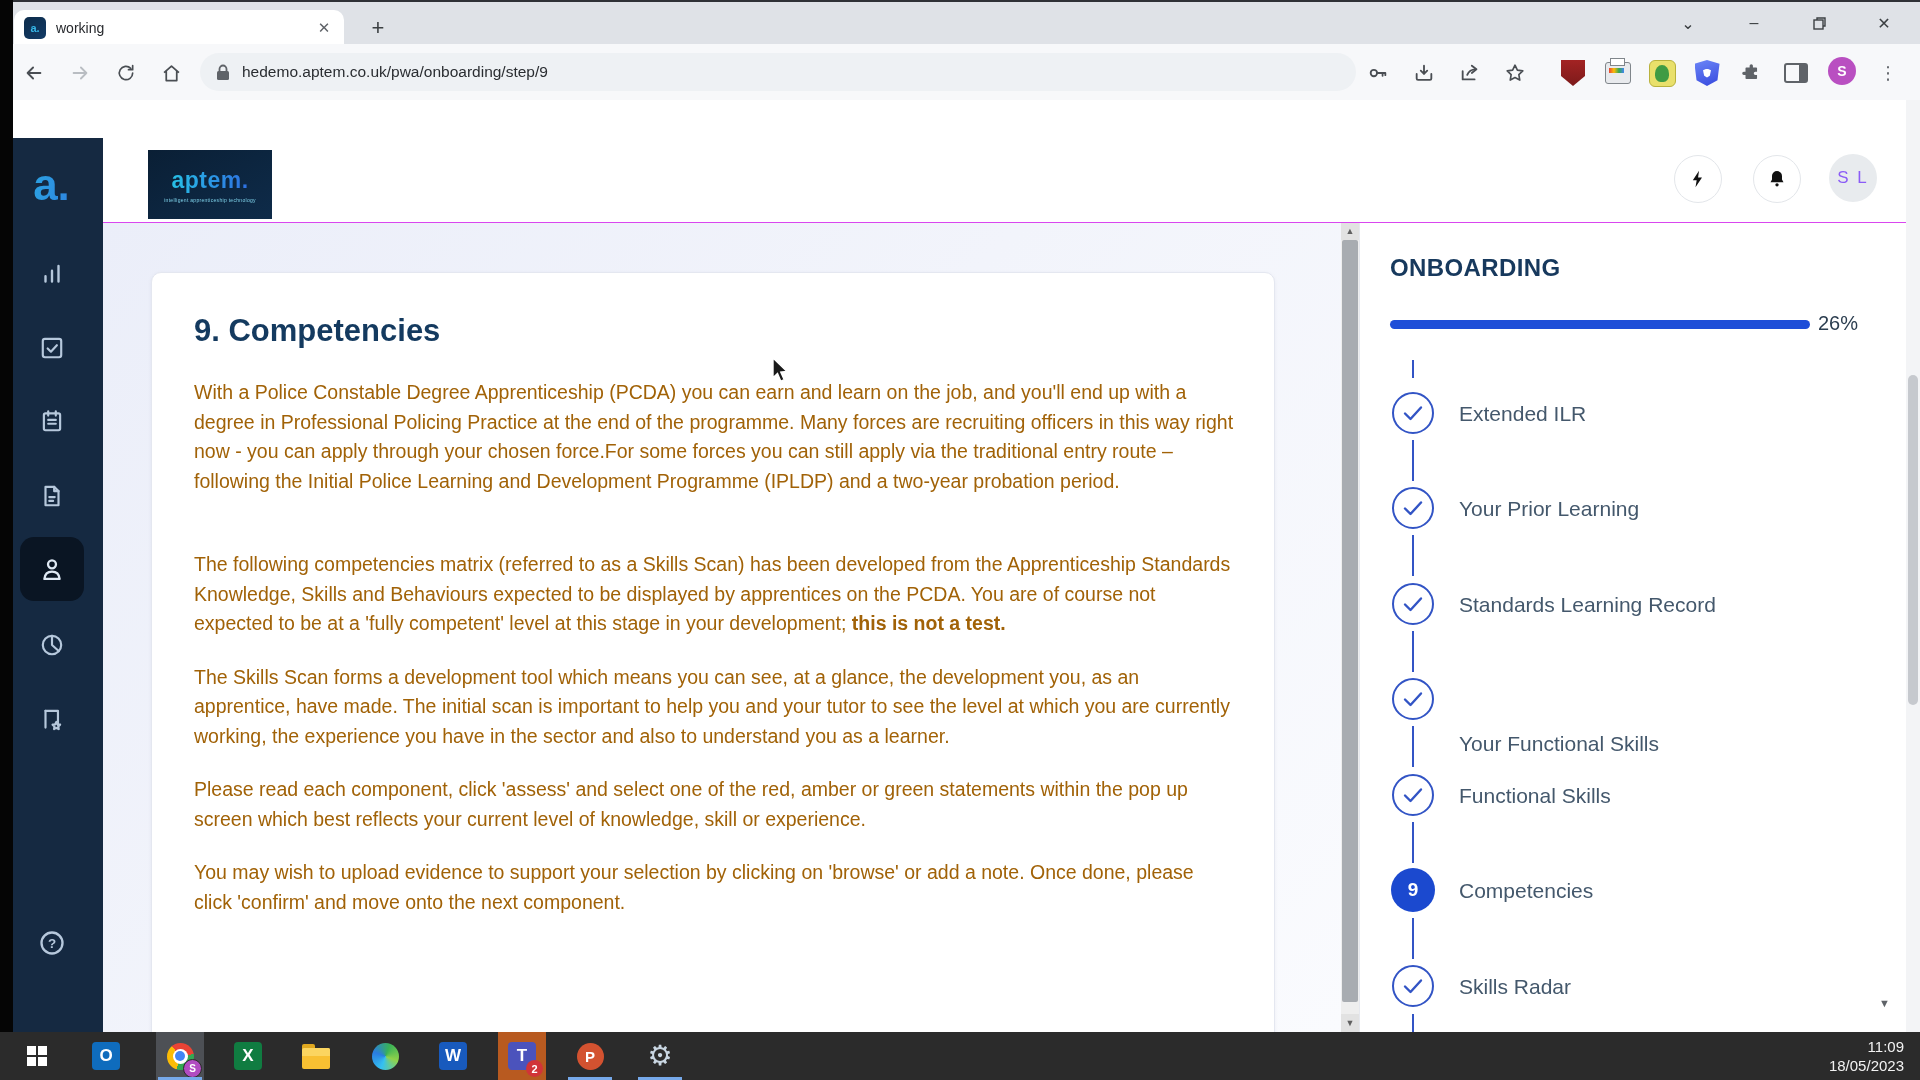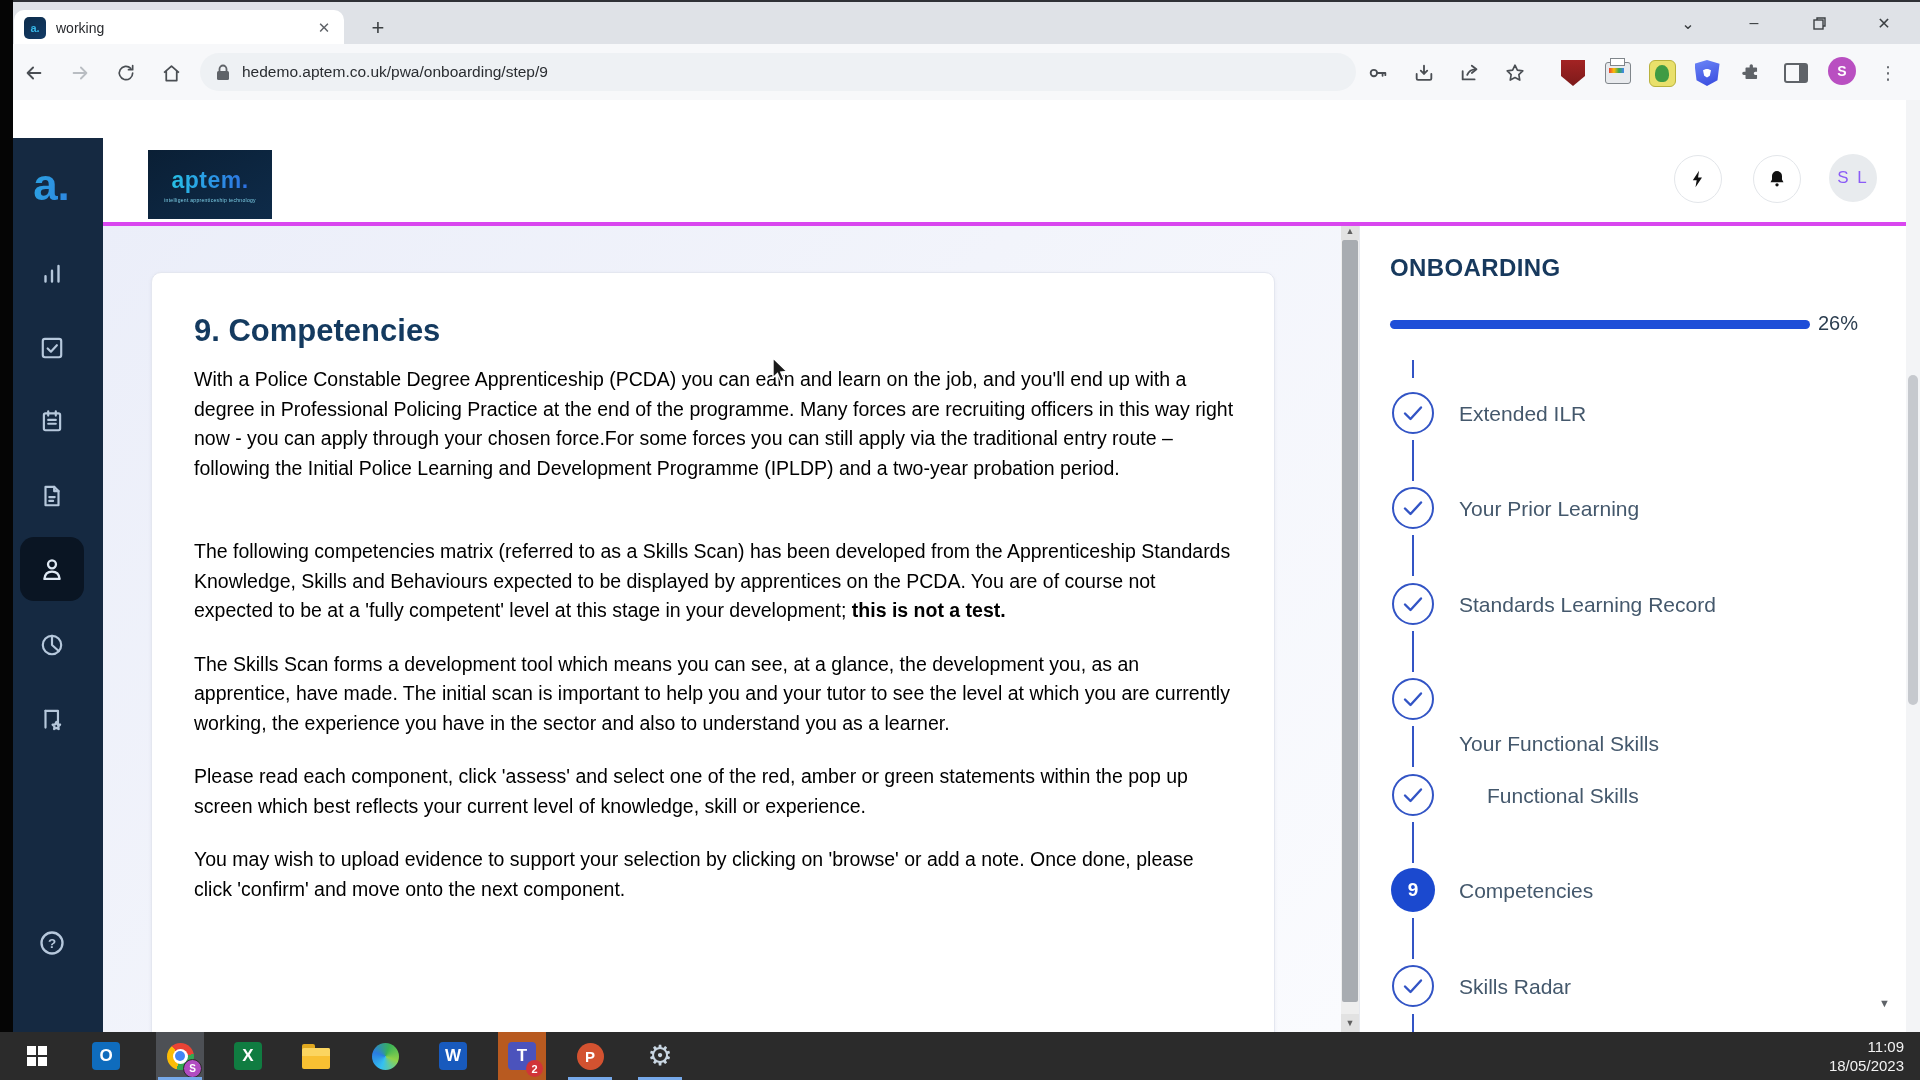--- a/index.html
+++ b/index.html
@@ -51,39 +51,39 @@
 
   
   .sidebar{left:0;top:138px;width:103px;height:894px;background:#152941;z-index:30;}
   .sb-logo{position:absolute;left:0;top:22px;width:103px;text-align:center;font-size:44px;font-weight:bold;
     background:linear-gradient(100deg,#2ab9e2,#2f6fe0);-webkit-background-clip:text;background-clip:text;color:transparent;}
   .sb-item{position:absolute;left:20px;width:64px;height:64px;display:flex;align-items:center;justify-content:center;
     color:#b6c8dc;border-radius:14px;}
   .sb-item.active{background:#0a1523;color:#dfe9f4;}
 
   
-  .appheader{left:103px;top:138px;width:1817px;height:84px;background:#fff;border-bottom:4px solid #d946ef;z-index:20;}
+  .appheader{left:103px;top:138px;width:1817px;height:84px;background:#fff;border-bottom:1px solid #d946ef;z-index:20;}
   .logobox{position:absolute;left:45px;top:12px;width:124px;height:69px;background:linear-gradient(150deg,#0a1f35,#0e2b49);
     display:flex;flex-direction:column;align-items:center;justify-content:center;}
   .logotext{font-size:23px;font-weight:bold;background:linear-gradient(95deg,#27c2e6,#2e6ee2);
     -webkit-background-clip:text;background-clip:text;color:transparent;letter-spacing:.5px;}
   .logotag{font-size:5px;color:#7fd2ea;margin-top:3px;letter-spacing:.3px;}
   .hdrbtn{position:absolute;top:17px;width:46px;height:46px;border:1px solid #e3e6ea;border-radius:50%;
     background:#fff;display:flex;align-items:center;justify-content:center;color:#111;}
   .hdr-avatar{position:absolute;left:1726px;top:16px;width:48px;height:48px;border-radius:50%;background:#e8ebee;
     color:#8b5cf6;font-size:17px;display:flex;align-items:center;justify-content:center;letter-spacing:2px;}
 
   
   .content{left:103px;top:222px;width:1238px;height:810px;
     background:linear-gradient(135deg,#ebeef9 0%,#f2f4fb 45%,#fafbfe 100%);overflow:hidden;z-index:10;}
   .card{position:absolute;left:48px;top:50px;width:1124px;height:900px;background:#fff;
     border:1px solid #e4e7f0;border-radius:10px;box-shadow:0 1px 4px rgba(20,40,80,.05);
     padding:40px 42px;box-sizing:border-box;}
-  .card h1{margin:0 0 16px 0;font-size:31px;color:#143a5f;}
-  .card p{margin:0 0 24px 0;font-size:19.5px;line-height:29.5px;color:#000000;width:1040px;}
+  .card h1{margin:0 0 29px 0;font-size:31px;color:#143a5f;}
+  .card p{margin:0 0 24px 0;font-size:19.5px;line-height:29.5px;color:#a16207;width:1040px;}
   .card p.gap-xl{margin-bottom:54px;}
 
   
   .scroll-main{left:1341px;top:222px;width:18px;height:810px;background:#eeeeee;z-index:15;}
   .scroll-main .arrow{position:absolute;left:0;width:18px;height:18px;display:flex;align-items:center;justify-content:center;
     color:#606060;font-size:9px;background:#e2e2e2;}
   .scroll-main .thumb{position:absolute;left:1px;top:18px;width:16px;height:762px;background:#a8acb1;border-radius:2px;}
 
   
   .rpanel{left:1359px;top:222px;width:561px;height:810px;background:#fff;border-left:1px solid #e6e8ee;z-index:10;}
@@ -369,21 +369,21 @@
     </div>
     <div class="step-label" style="top:466px;margin-top:44px;">Your Functional Skills</div>
     <div class="connector" style="top:504px;height:41px;"></div>
 
     <div class="step-circle" style="top:551px;">
       <svg width="44" height="44" viewBox="0 0 44 44">
         <circle cx="22" cy="22" r="20" fill="#fff" stroke="#3254c5" stroke-width="2"></circle>
         <path d="M14 22.5 19.5 28 30 16.5" stroke="#3254c5" stroke-width="2.4" fill="none" stroke-linecap="round" stroke-linejoin="round"></path>
       </svg>
     </div>
-    <div class="step-label" style="top:562px;margin-left:28px;">Functional Skills</div>
+    <div class="step-label" style="top:562px;">Functional Skills</div>
     <div class="connector" style="top:600px;height:41px;"></div>
 
     <div class="step-circle filled" style="top:646px;">9</div>
     <div class="step-label" style="top:657px;">Competencies</div>
     <div class="connector" style="top:696px;height:41px;"></div>
 
     <div class="step-circle" style="top:742px;">
       <svg width="44" height="44" viewBox="0 0 44 44">
         <circle cx="22" cy="22" r="20" fill="#fff" stroke="#3254c5" stroke-width="2"></circle>
         <path d="M14 22.5 19.5 28 30 16.5" stroke="#3254c5" stroke-width="2.4" fill="none" stroke-linecap="round" stroke-linejoin="round"></path>

